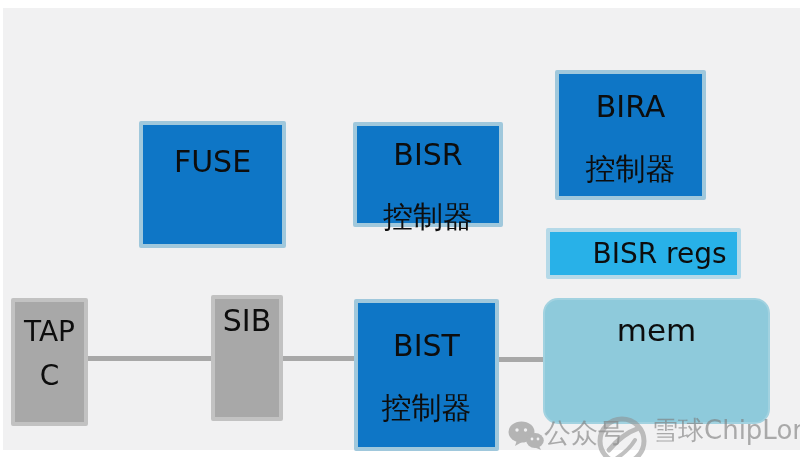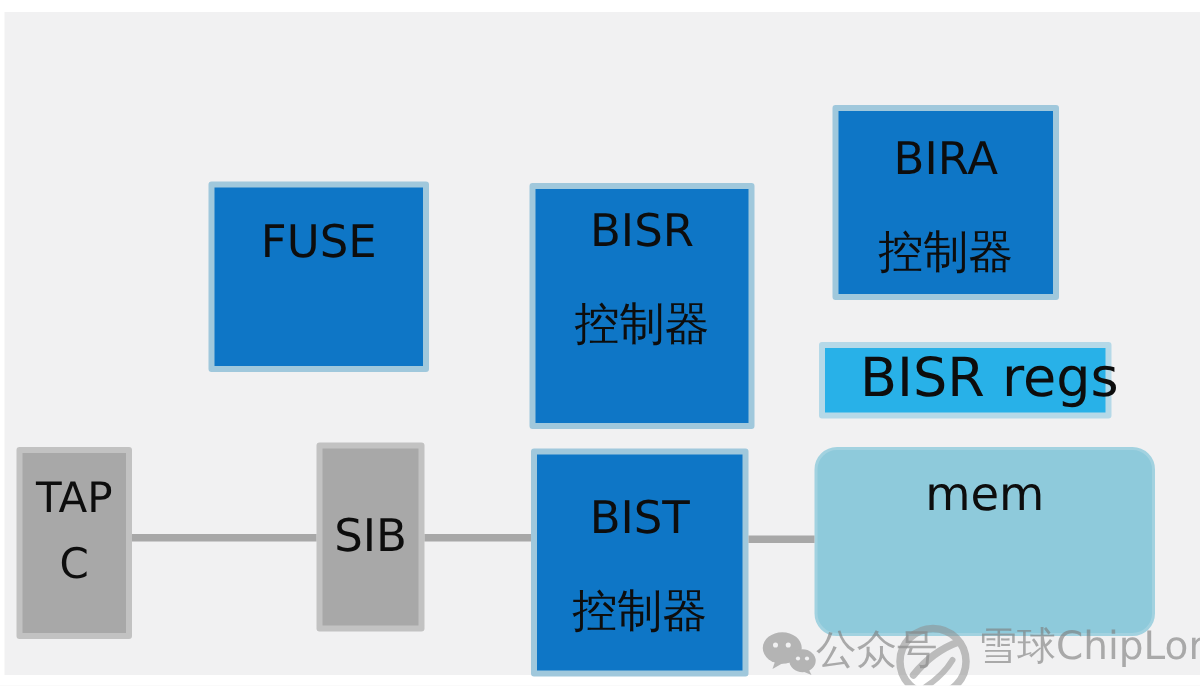--- a/index.html
+++ b/index.html
@@ -38,36 +38,37 @@
   }
   .gray{
     background:var(--gray_fill,#a8a8a8);
     border:4px solid var(--gray_border,#c2c2c2);
     font-size:28px;
     line-height:44px;
   }
   .regs{
     background:var(--regs_blue,#28b1e8);
     border:4px solid var(--regs_border,#b5d9e8);
-    font-size:36px;
+    font-size:28px;
+    justify-content:center;
     padding-left:32px;
   }
   .mem{
     background:var(--mem_blue,#8ecadb);
     border:2px solid var(--mem_border,#a2d2e0);
     border-radius:5px;
     font-size:31px;
   }
   
   #blk-fuse {left:136px;top:113px;width:147px;height:127px;padding-top:14px;}
-  #blk-bisr {left:350px;top:114px;width:150px;height:164px;padding-top:6px;}
+  #blk-bisr {left:350px;top:114px;width:150px;height:105px;padding-top:6px;}
   #blk-bira {left:552px;top:62px; width:151px;height:130px;padding-top:10px;}
   #blk-regs {left:543px;top:220px;width:195px;height:51px;}
   #blk-tapc {left:8px;  top:290px;width:77px; height:128px;padding-top:8px;}
-  #blk-sib  {left:208px;top:287px;width:72px; height:126px;justify-content:center;font-size:30px;}
+  #blk-sib  {left:208px;top:287px;width:72px; height:126px;font-size:30px;}
   #blk-bist {left:351px;top:291px;width:145px;height:152px;padding-top:20px;}
   #blk-mem  {left:540px;top:290px;width:227px;height:126px;padding-top:12px;border-radius:15px;}
   .connector{
     position:absolute;
     height:5px;
     background:var(--line_gray,#a8a8a8);
   }
   #line-tapc-sib {left:85px; top:348px;width:123px;}
   #line-sib-bist {left:280px;top:348px;width:71px;}
   #line-bist-mem {left:496px;top:349px;width:44px;}

